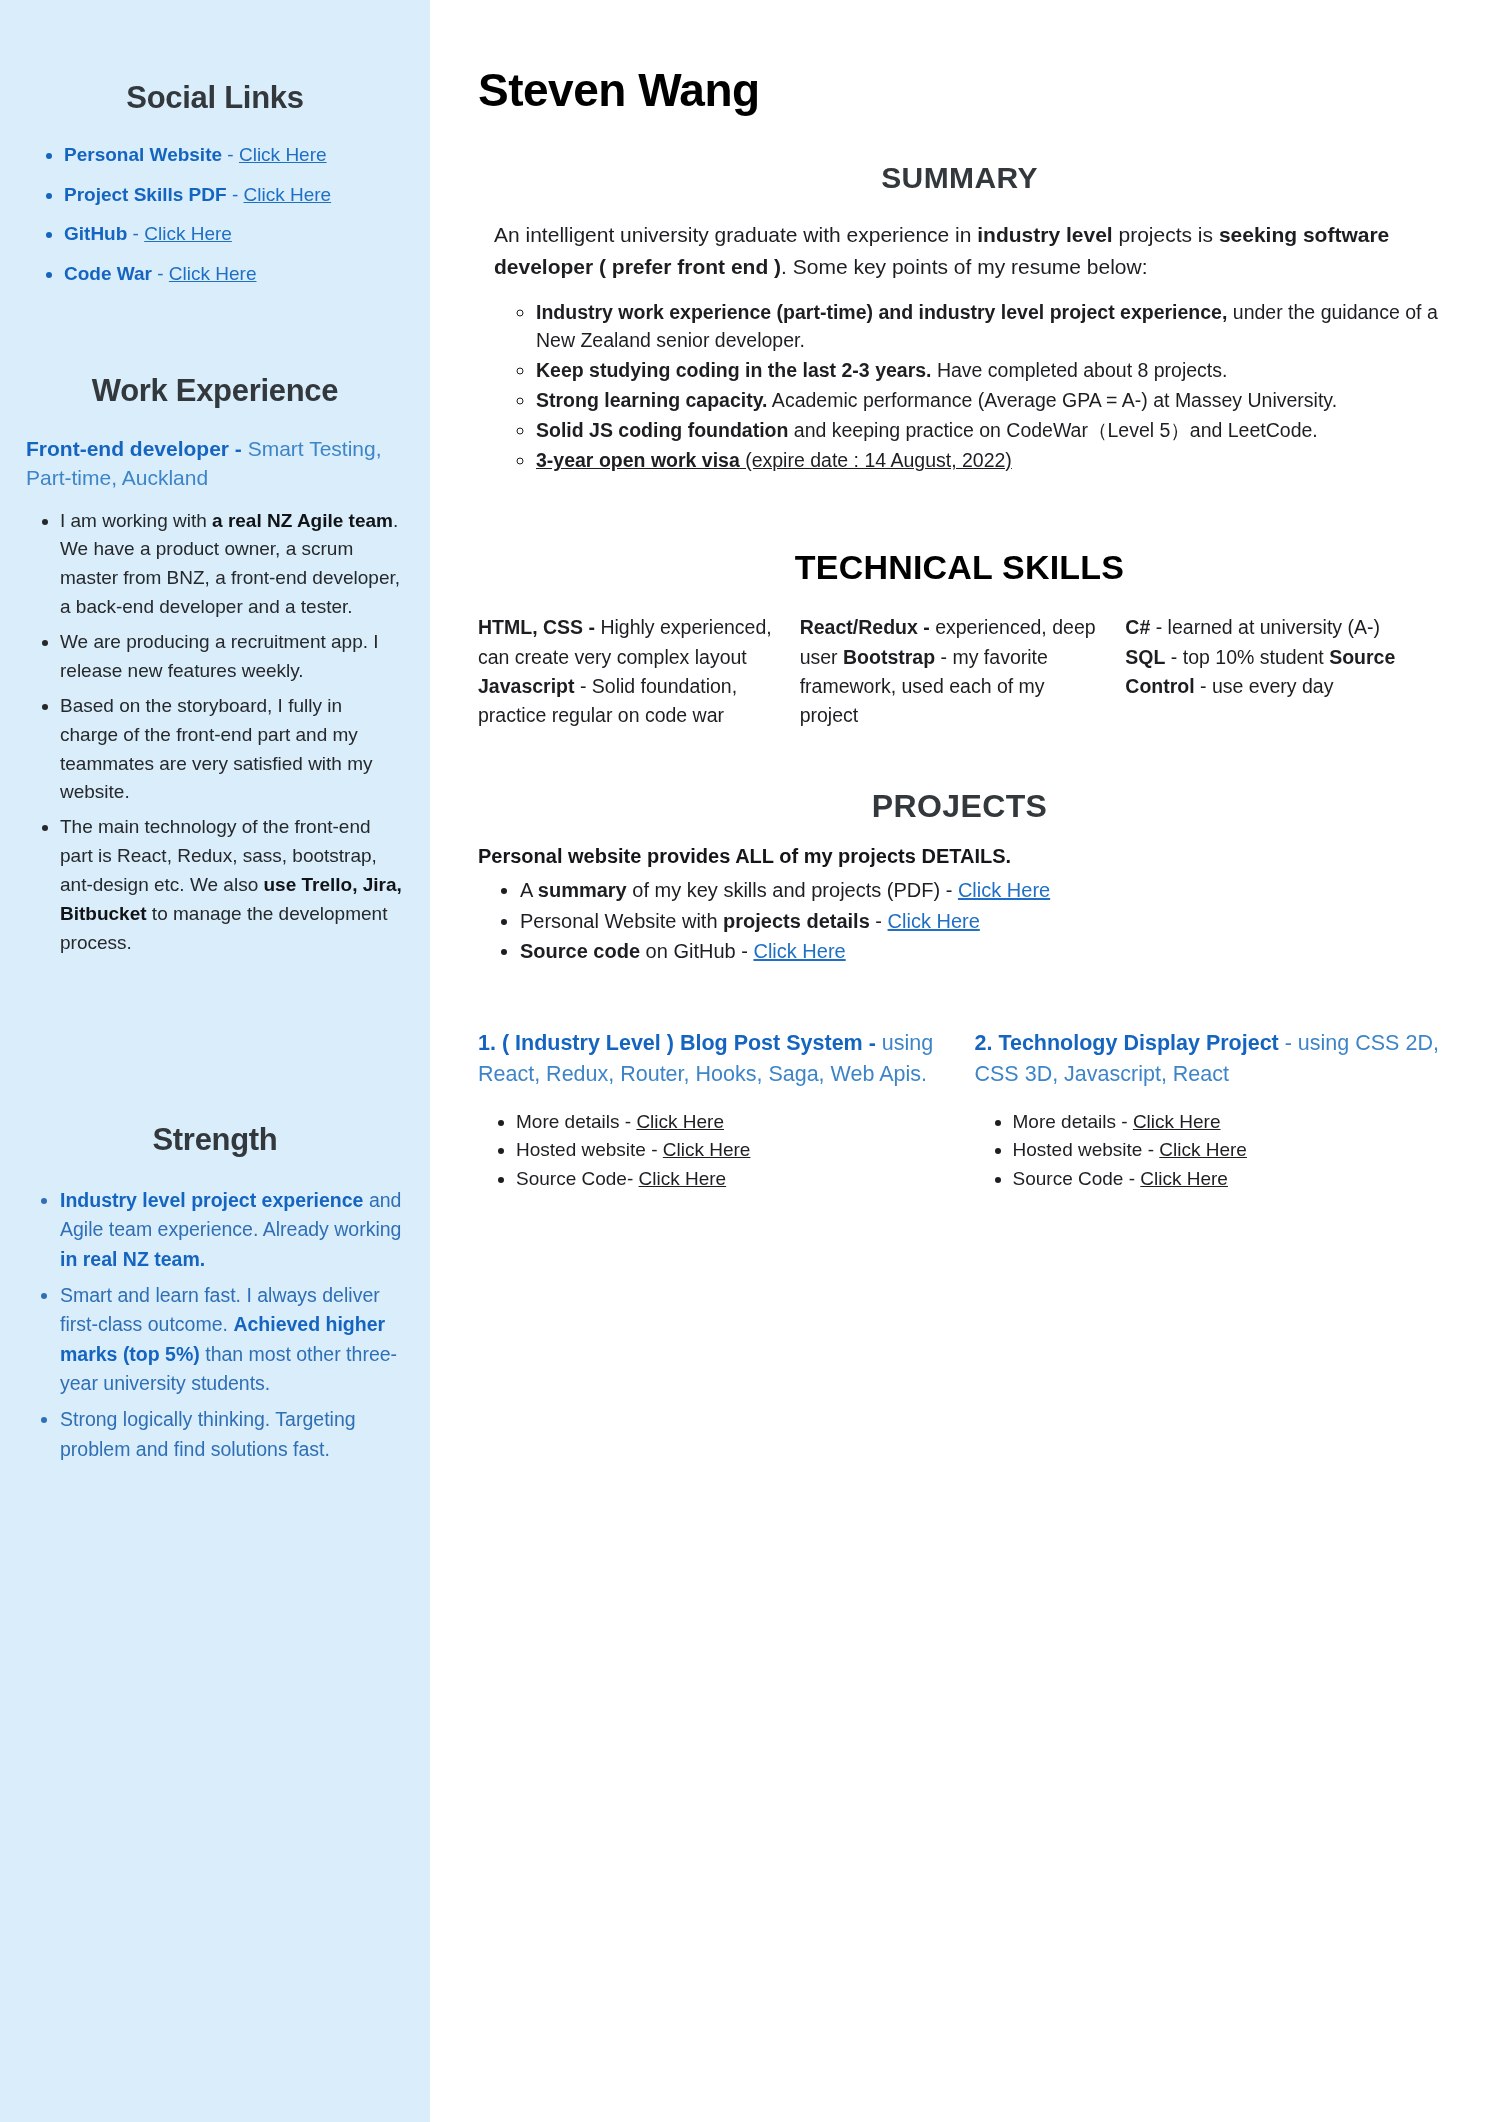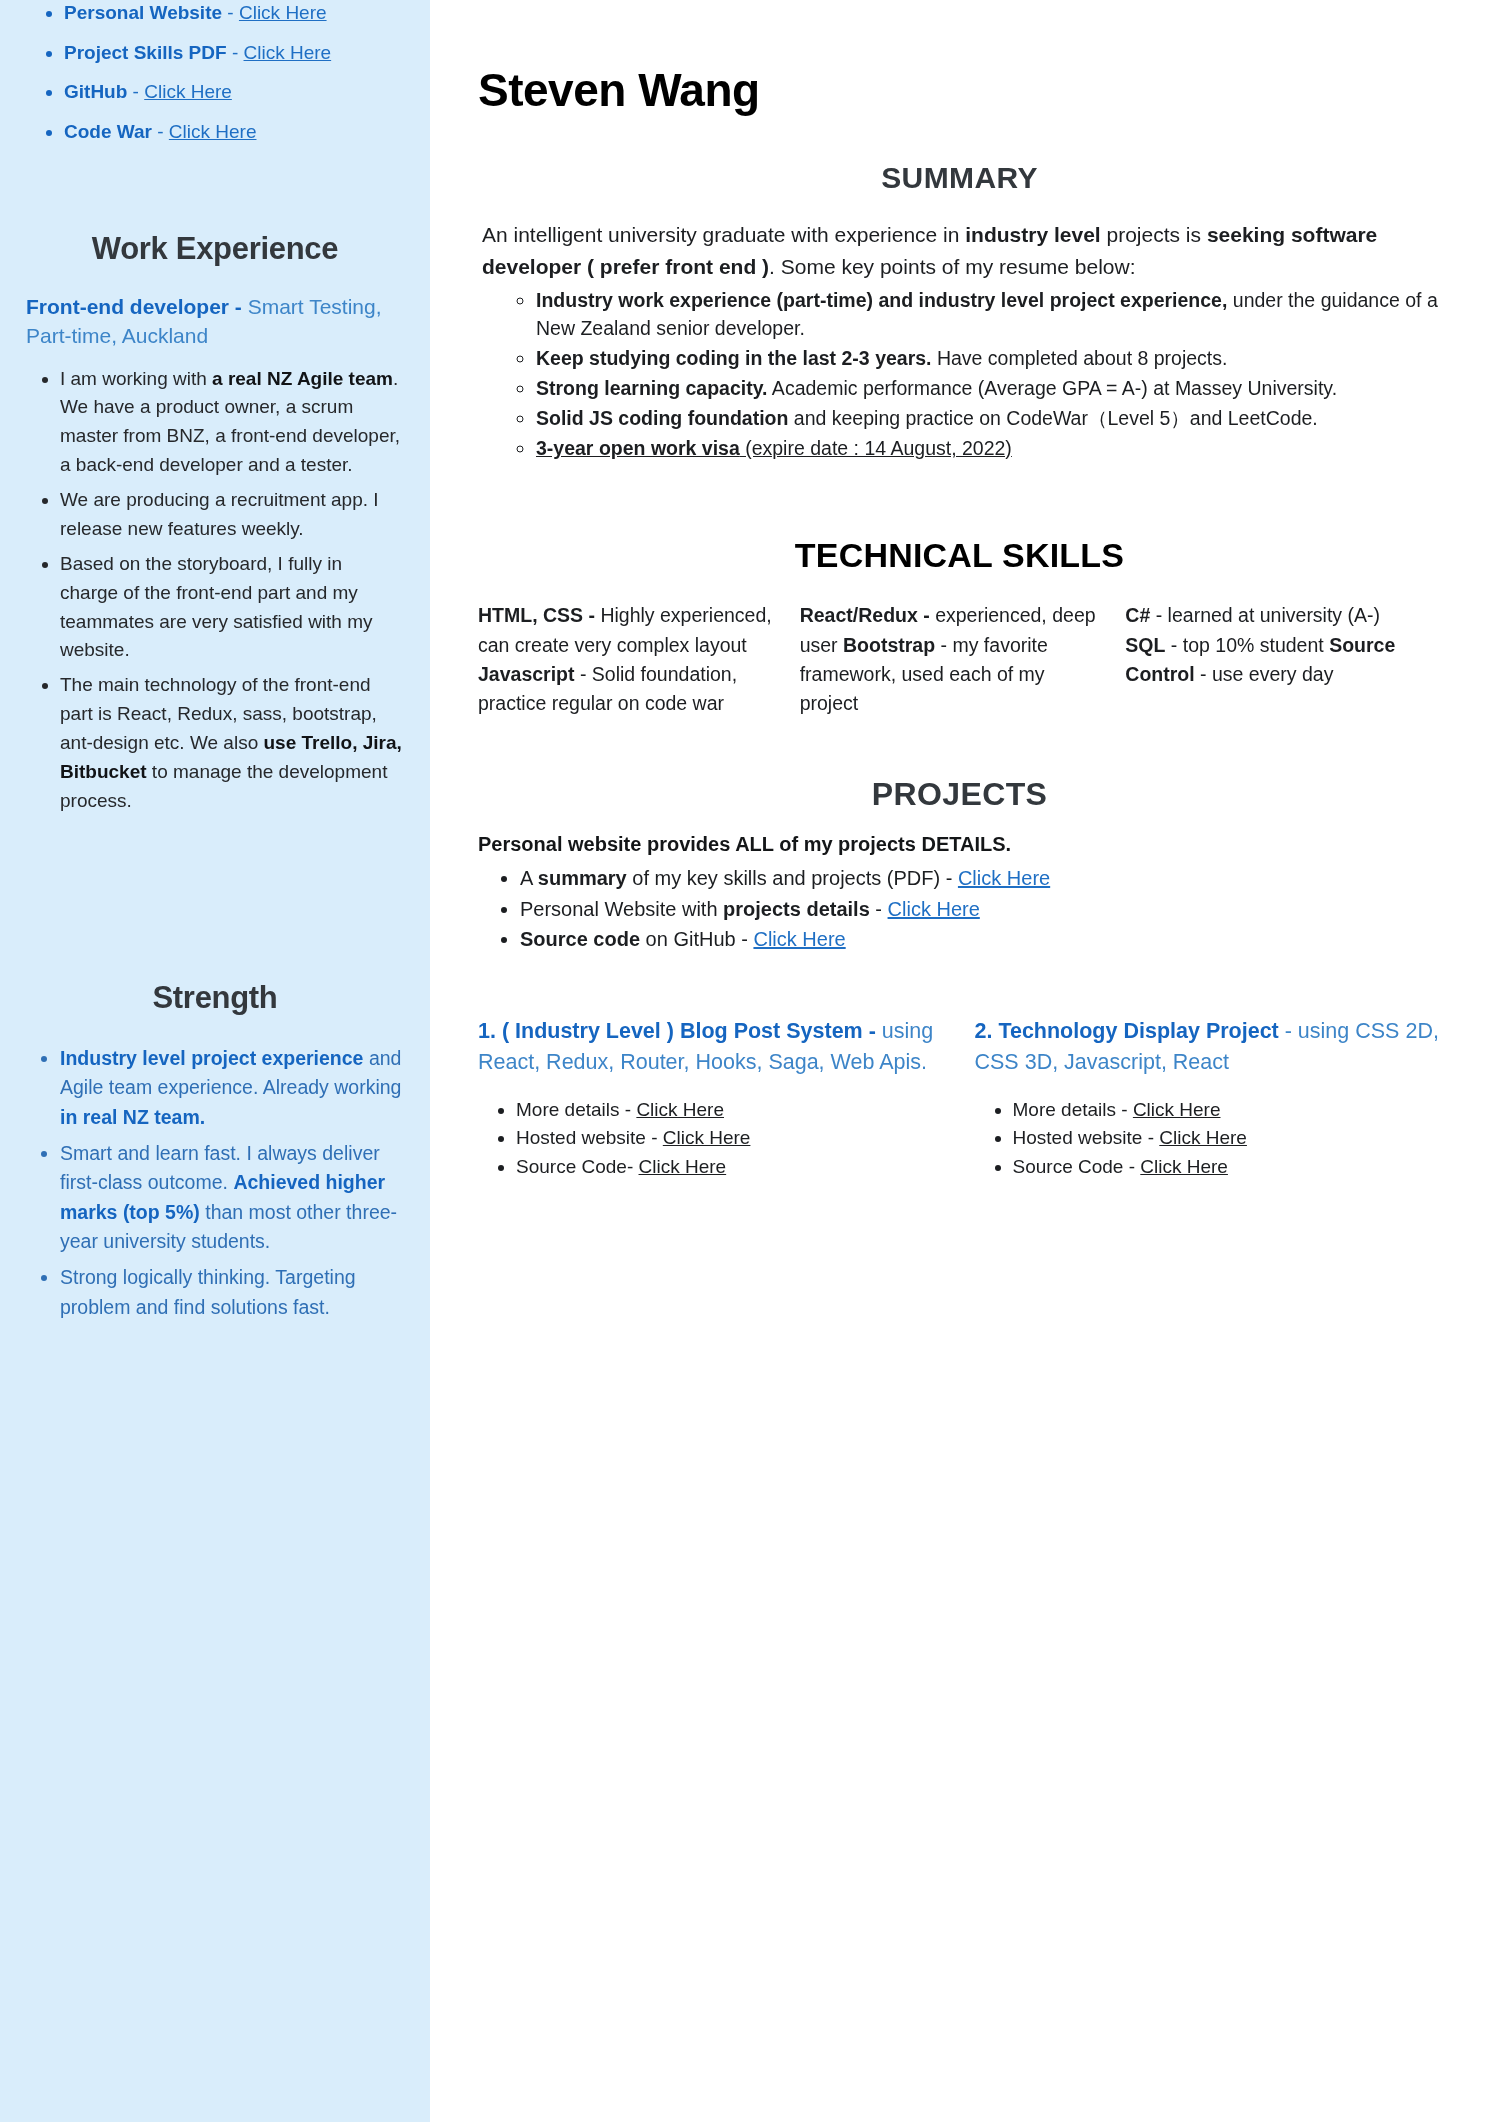--- a/index.html
+++ b/index.html
@@ -111,21 +111,21 @@
     letter-spacing: 0.4px;
   }
   .sec-h.summary { font-size: 30px; margin: 44px 0 24px 0; }
   .sec-h.tech { font-size: 34px; color: #000; margin: 74px 0 26px 0; letter-spacing: 0.2px; }
   .sec-h.projects { font-size: 32px; margin: 58px 0 20px 0; }
 
   .summary-p {
     font-size: 21px;
     line-height: 1.5;
     color: #1c1e21;
-    margin: 4px;
+    margin: 16px;
   }
   .summary-p b { font-weight: 700; }
 
   ul.summary-list {
     list-style: circle;
     margin: 4px 0 0 0;
     padding-left: 58px;
   }
   ul.summary-list li {
     font-size: 19.5px;
@@ -189,20 +189,21 @@
     color: #1c1e21;
   }
 </style>
 </head>
 <body>
 
 <div class="page">
 
   <aside class="sidebar">
 
+    <h2 class="side-h social">Social Links</h2>
 
     <ul class="side-list" id="social-list">
         <li><span class="lnk-label">Personal Website</span><span class="lnk-dash"> - </span><span class="lnk">Click Here</span></li>
         <li><span class="lnk-label">Project Skills PDF</span><span class="lnk-dash"> - </span><span class="lnk">Click Here</span></li>
         <li><span class="lnk-label">GitHub</span><span class="lnk-dash"> - </span><span class="lnk">Click Here</span></li>
         <li><span class="lnk-label">Code War </span><span class="lnk-dash"> - </span><span class="lnk">Click Here</span></li>
       </ul>
 
     <h2 class="side-h work">Work Experience</h2>
 

